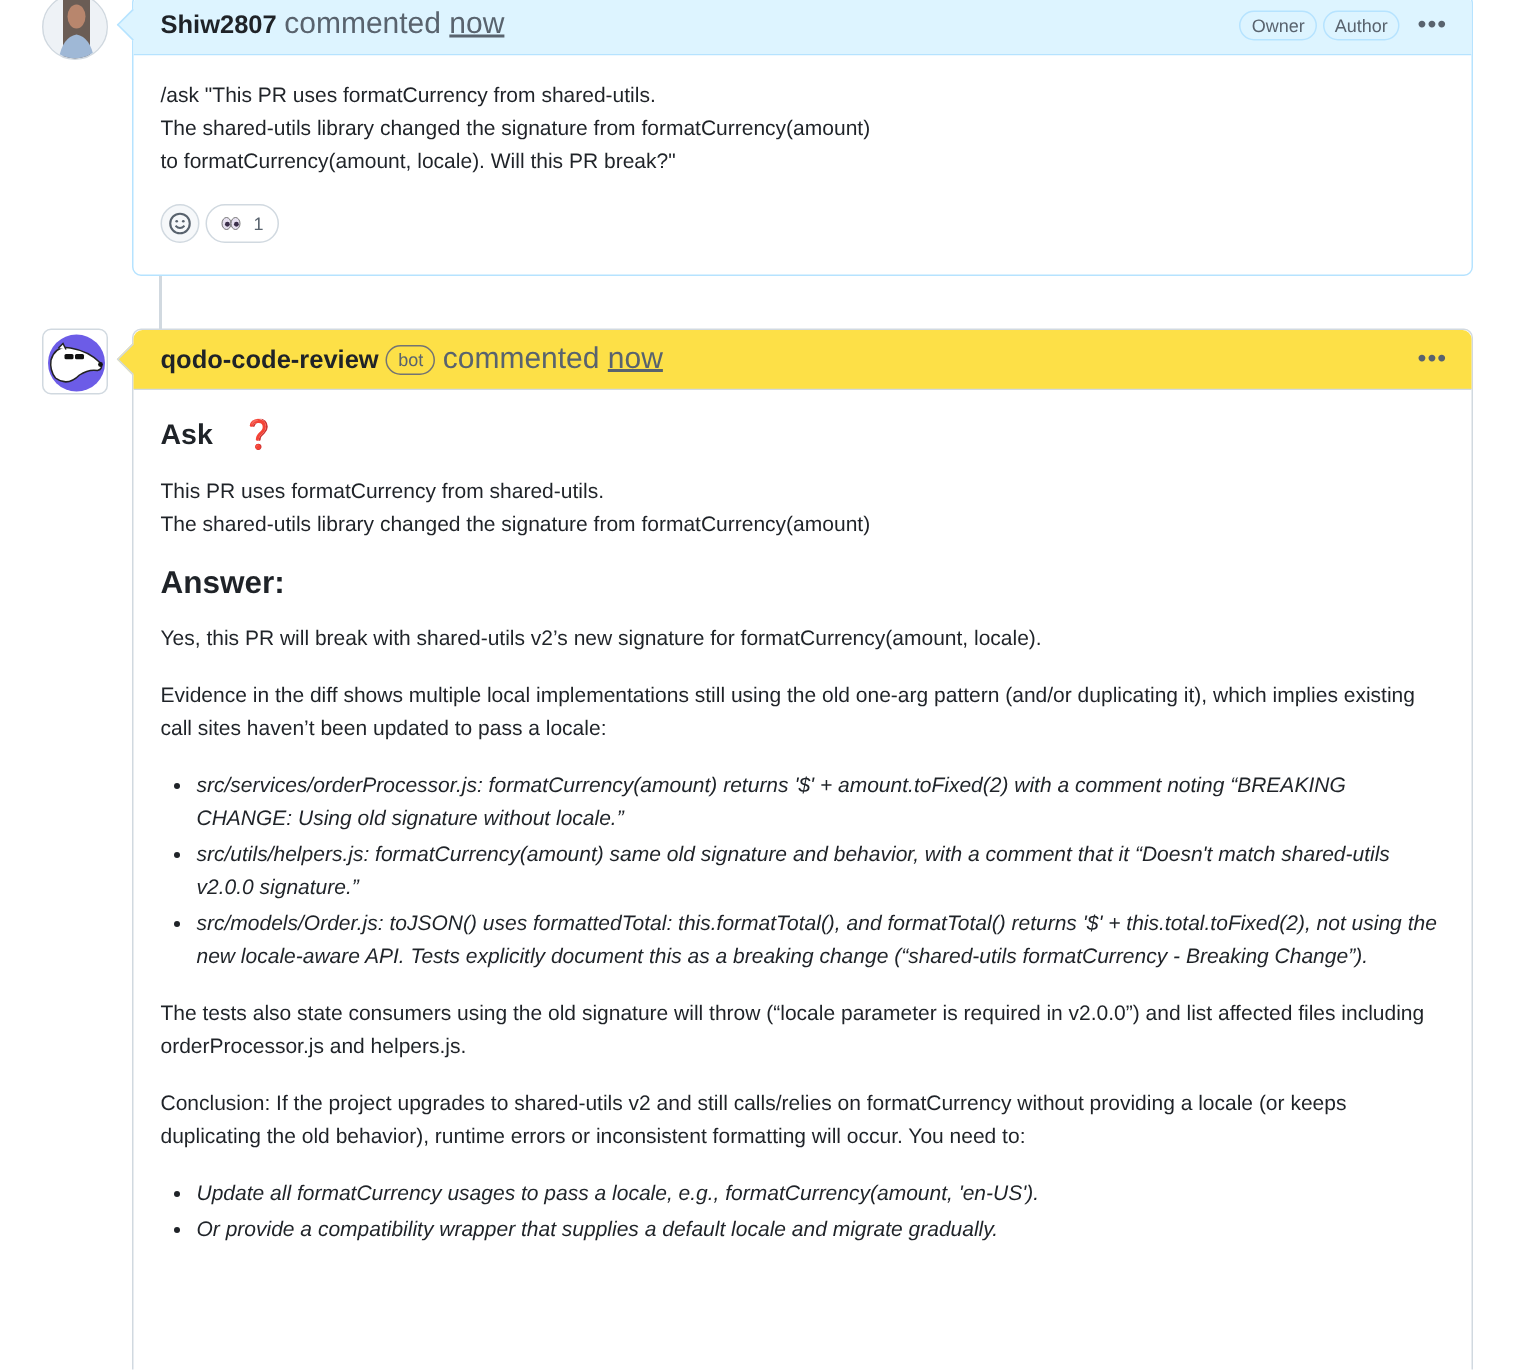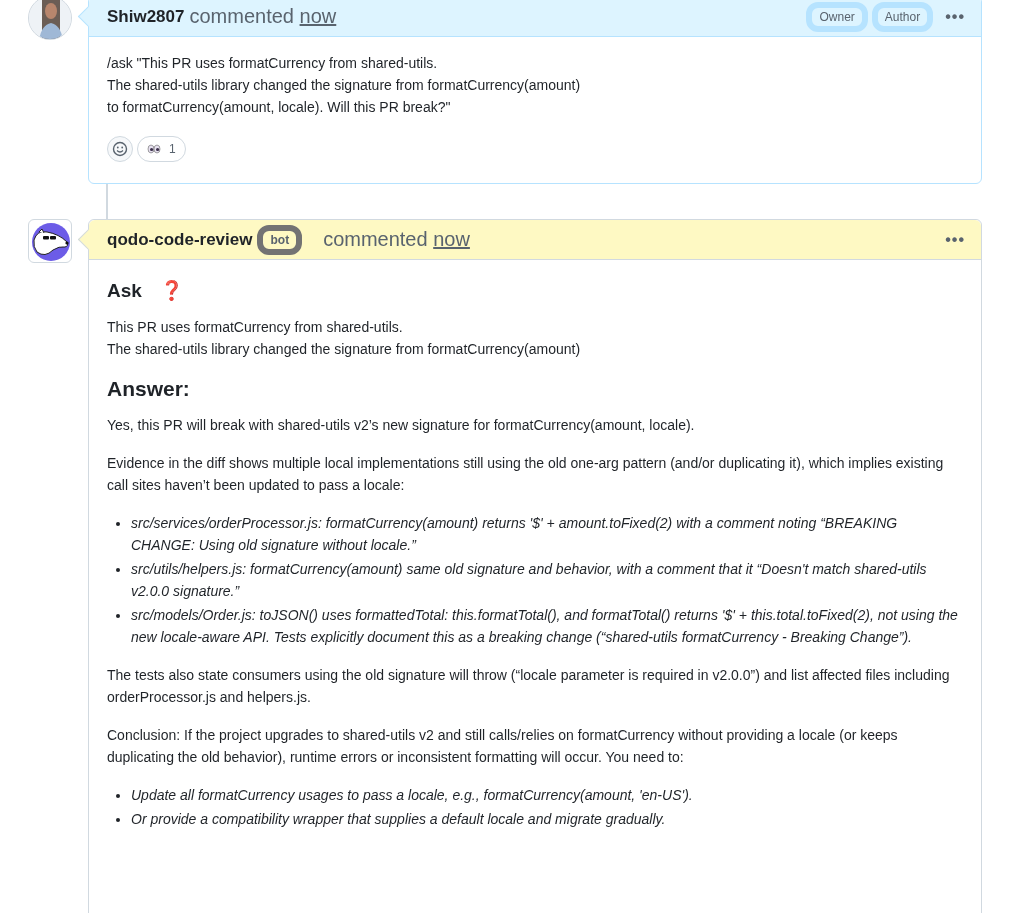--- a/index.html
+++ b/index.html
@@ -8,31 +8,31 @@
 
   .timeline-line { position: absolute; left: 106px; top: 184px; width: 2px; height: 36px; background: #d1d9e0; }
 
   .comment { position: absolute; left: 28px; right: 42px; }
   .avatar { position: absolute; left: 0; top: 0; width: 44px; height: 44px; }
   .avatar.round { border-radius: 50%; border: 1px solid #d1d9e0; overflow: hidden; background: #f1f4f8; }
   .avatar.square { border-radius: 6px; border: 1px solid #d1d9e0; background: #fff; overflow: hidden; }
 
   .box { position: absolute; left: 60px; right: 0; border: 1px solid #d1d9e0; border-radius: 6px; background: #fff; }
   .box.author { border-color: #b6e3ff; }
-  .box-header { height: 40px; display: flex; align-items: center; padding: 0 16px 0 18px; border-bottom: 1px solid #d1d9e0; border-radius: 6px 6px 0 0; background: #fef9c3; position: relative; }
+  .box-header { height: 40px; display: flex; align-items: center; padding: 0 16px 0 18px; border-bottom: 1px solid #d1d9e0; border-radius: 6px 6px 0 0; background: #fde047; position: relative; }
   .box.author .box-header { background: #ddf4ff; border-bottom-color: #b6e3ff; }
   .box-header::before { content: ""; position: absolute; left: -8px; top: 12px; width: 14px; height: 14px; background: inherit; border-left: 1px solid #d1d9e0; border-bottom: 1px solid #d1d9e0; transform: rotate(45deg); }
   .box.author .box-header::before { border-color: #b6e3ff; }
 
   .author-name { font-weight: bold; color: #1f2328; font-size: 17px; }
   .meta { color: #59636e; font-size: 20px; margin-left: 5px; }
   .meta .ts { text-decoration: underline; text-decoration-style: solid; color: #59636e; }
-  .pill { border: 6px solid #737373; border-radius: 12px; padding: 1px 7px; font-size: 12px; color: #59636e; margin-left: 4px; line-height: 16px; }
+  .pill { border: 1px solid #737373; border-radius: 12px; padding: 1px 7px; font-size: 12px; color: #59636e; margin-left: 4px; line-height: 16px; }
   .box.author .pill { border-color: #b6e3ff; }
-  .bot-pill { margin-left: 5px; margin-right: 16px; font-weight: bold; text-align: right; }
+  .bot-pill { margin-left: 5px; margin-right: 0; font-weight: normal; text-align: right; }
   .spacer { flex: 1; }
   .kebab { color: #59636e; font-size: 16px; letter-spacing: 1px; margin-left: 12px; cursor: pointer; font-weight: bold; }
 
   .box-body { padding: 16px 18px; font-size: 14px; line-height: 22px; color: #1f2328; }
   .reactions { display: flex; gap: 4px; margin-top: 18px; align-items: center; }
   .react-btn { width: 26px; height: 26px; border: 1px solid #d1d9e0; border-radius: 50%; display: flex; align-items: center; justify-content: center; background: #f6f8fa; }
   .react-count { height: 26px; border: 1px solid #d1d9e0; border-radius: 13px; padding: 0 9px; display: flex; align-items: center; gap: 8px; font-size: 12px; color: #59636e; }
 
   h2.ask { font-size: 19px; font-weight: bold; margin: 2px 0 14px; display: flex; align-items: center; gap: 19px; color: #1f2328; }
   h2.ask .q { color: #e5534b; font-size: 19px; }

